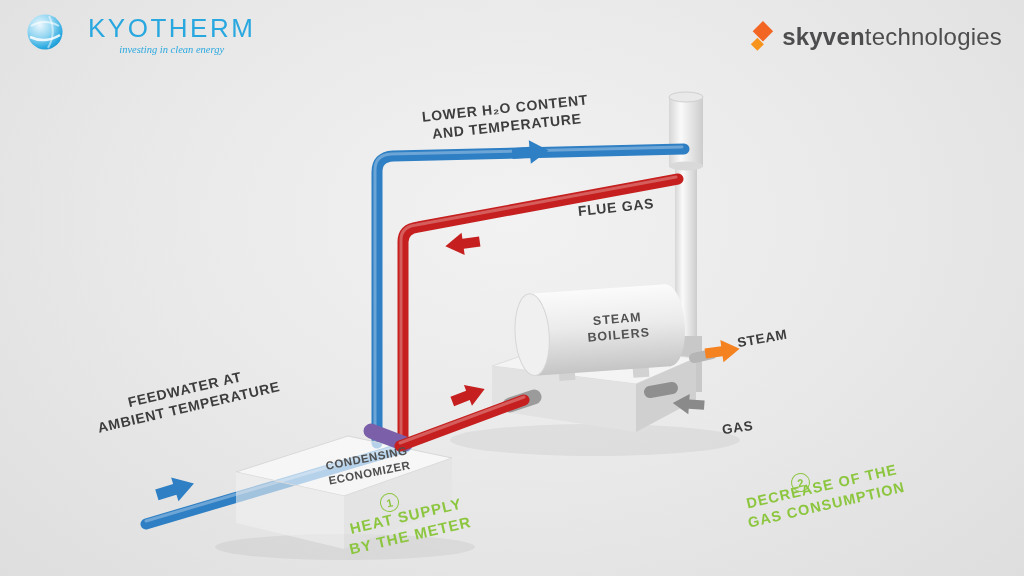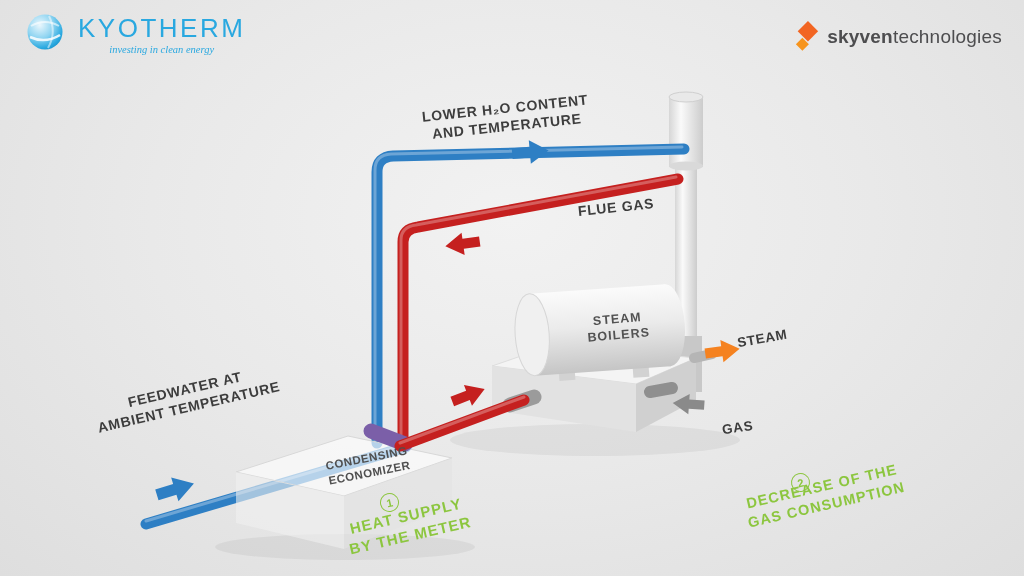--- a/index.html
+++ b/index.html
@@ -21,27 +21,27 @@
   .step-num{position:absolute;width:17px;height:17px;border:1.6px solid #8cc63f;border-radius:50%;
             color:#8cc63f;font-size:11px;font-weight:bold;display:flex;align-items:center;
             justify-content:center;transform:rotate(-13deg);}
   .step1-num{left:380px;top:493px;}
   .step2-num{left:791px;top:473px;}
   .step-lbl{position:absolute;color:#8cc63f;font-weight:bold;text-align:center;line-height:1.3;
             letter-spacing:1.1px;white-space:nowrap;}
   .step1-lbl{left:333px;top:506px;width:150px;font-size:15px;transform:rotate(-13deg);}
   .step2-lbl{left:744px;top:477px;width:160px;font-size:14.5px;transform:rotate(-13deg);}
 
-  .kyotherm{position:absolute;left:26px;top:13px;display:flex;align-items:flex-start;gap:14px;}
+  .kyotherm{position:absolute;left:26px;top:13px;display:flex;align-items:flex-start;gap:24px;}
   .ky-text{display:flex;flex-direction:column;}
   .ky-name{font-size:26px;letter-spacing:2.5px;color:#29a8e0;}
   .ky-tagline{font-family:"Liberation Serif",serif;font-style:italic;font-size:10.5px;color:#29a8e0;
               text-align:center;margin-top:0px;}
   .skyven{position:absolute;right:22px;top:19px;display:flex;align-items:center;gap:7px;}
-  .sk-name{font-size:19px;color:#4d4d4f;letter-spacing:.2px;}
+  .sk-name{font-size:24px;color:#4d4d4f;letter-spacing:.2px;}
   .sk-bold{font-weight:bold;}
 </style>
 </head>
 <body>
 
 <div class="stage">
 
   <svg class="diagram-svg" width="1024" height="576" viewBox="0 0 1024 576">
     <defs>
       <linearGradient id="cylGrad" x1="0" y1="0" x2="0" y2="1">

